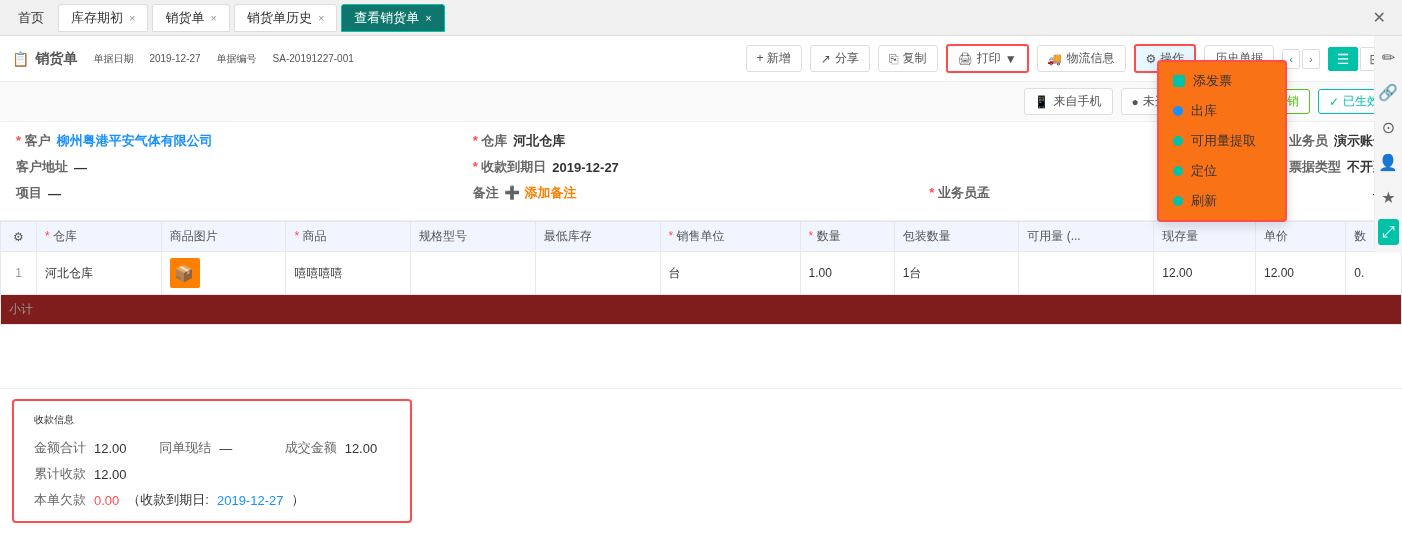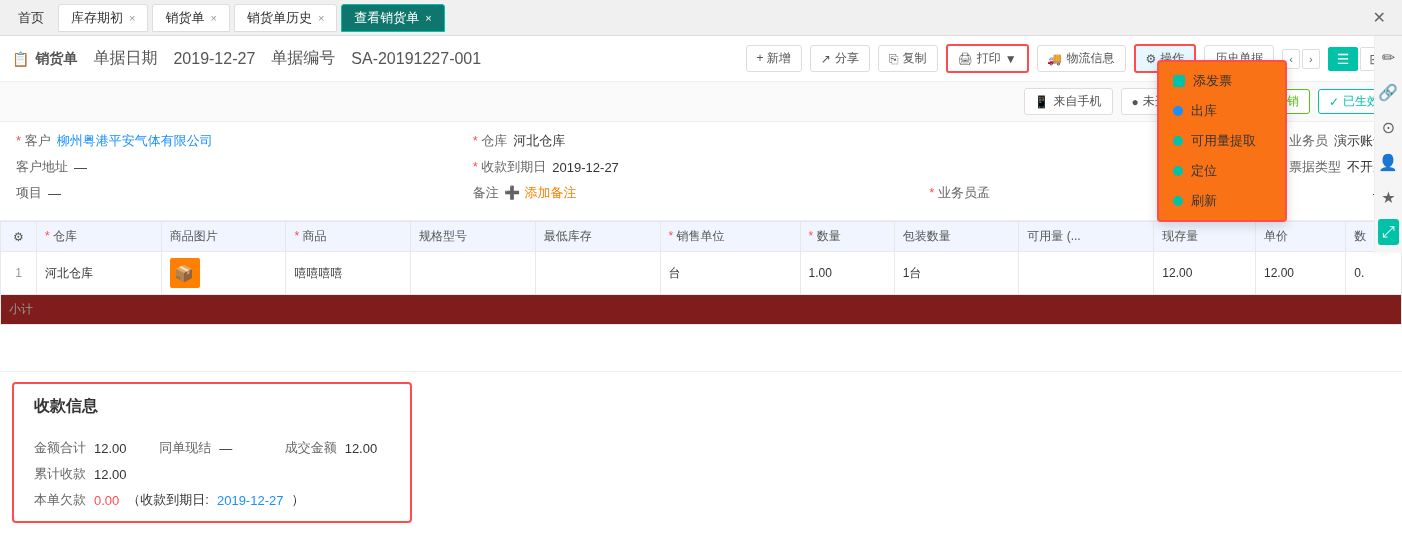--- a/index.html
+++ b/index.html
@@ -23,21 +23,21 @@
     
     .main { background: #fff; height: calc(533px - 36px); display: flex; flex-direction: column; }
 
     
     .doc-header {
       display: flex; align-items: center; padding: 8px 12px; border-bottom: 1px solid #eee;
       background: #fff; gap: 16px;
     }
     .doc-title { display: flex; align-items: center; gap: 6px; font-size: 14px; font-weight: bold; color: #555; }
     .doc-title-icon { color: #00c2a8; }
-    .doc-meta { display: flex; align-items: center; gap: 16px; font-size: 16px; color: #555; }
+    .doc-meta { display: flex; align-items: center; gap: 16px; font-size: 10px; color: #555; }
     .doc-actions { margin-left: auto; display: flex; align-items: center; gap: 8px; }
     .action-btn {
       display: flex; align-items: center; gap: 4px; padding: 4px 10px;
       border: 1px solid #ddd; border-radius: 3px; cursor: pointer;
       font-size: 12px; color: #555; background: #fff; white-space: nowrap;
     }
 
     
     .toolbar-row {
       display: flex; align-items: center; padding: 6px 12px; border-bottom: 1px solid #eee;
@@ -45,21 +45,21 @@
     }
     .toolbar-btn {
       display: flex; align-items: center; gap: 4px; padding: 4px 10px;
       border: 1px solid #ddd; border-radius: 3px; cursor: pointer;
       font-size: 12px; color: #555; background: #fff; white-space: nowrap;
     }
 
     
     .form-area { padding: 10px 16px; border-bottom: 1px solid #eee; background: #fff; }
     .form-row { display: flex; align-items: center; gap: 0; margin-bottom: 8px; }
-    .form-field { display: flex; align-items: center; flex: 1; gap: 6px; }
+    .form-field { display: flex; align-items: center; flex: 1; gap: 6px; font-weight: bold; }
     .field-label { color: #666; font-size: 13px; white-space: nowrap; }
     .field-label.required::before { content: '* '; color: #ff4d4f; }
     .field-value { color: #333; font-size: 13px; }
     .field-value.link { color: #1890ff; cursor: pointer; }
 
     
     .table-area { flex: 1; overflow: auto; border-bottom: 1px solid #eee; }
     table { width: 100%; border-collapse: collapse; font-size: 12px; }
     table thead tr { background: #f0f5ff; }
     table thead th {
@@ -77,21 +77,21 @@
       display: inline-flex; align-items: center; justify-content: center;
       color: #fff; font-size: 16px; border-radius: 2px;
     }
 
     
     .bottom-area { display: flex; gap: 16px; padding: 0; }
     .payment-info {
       border: 2px solid #ff4d4f; border-radius: 4px; padding: 12px 20px;
       margin: 10px 12px; min-width: 400px;
     }
-    .payment-title { font-size: 16px; font-weight: bold; margin-bottom: 22px; }
+    .payment-title { font-size: 10px; font-weight: normal; margin-bottom: 12px; }
     .payment-grid { display: grid; grid-template-columns: 1fr 1fr 1fr; gap: 8px 20px; }
     .payment-row { display: flex; align-items: center; gap: 8px; font-size: 13px; }
     .payment-label { color: #666; white-space: nowrap; }
     .payment-value { color: #333; }
     .payment-value.red { color: #ff4d4f; }
     .payment-value.date { color: #1890ff; }
 
     
     .right-sidebar {
       position: absolute; right: 0; top: 36px; width: 28px;

